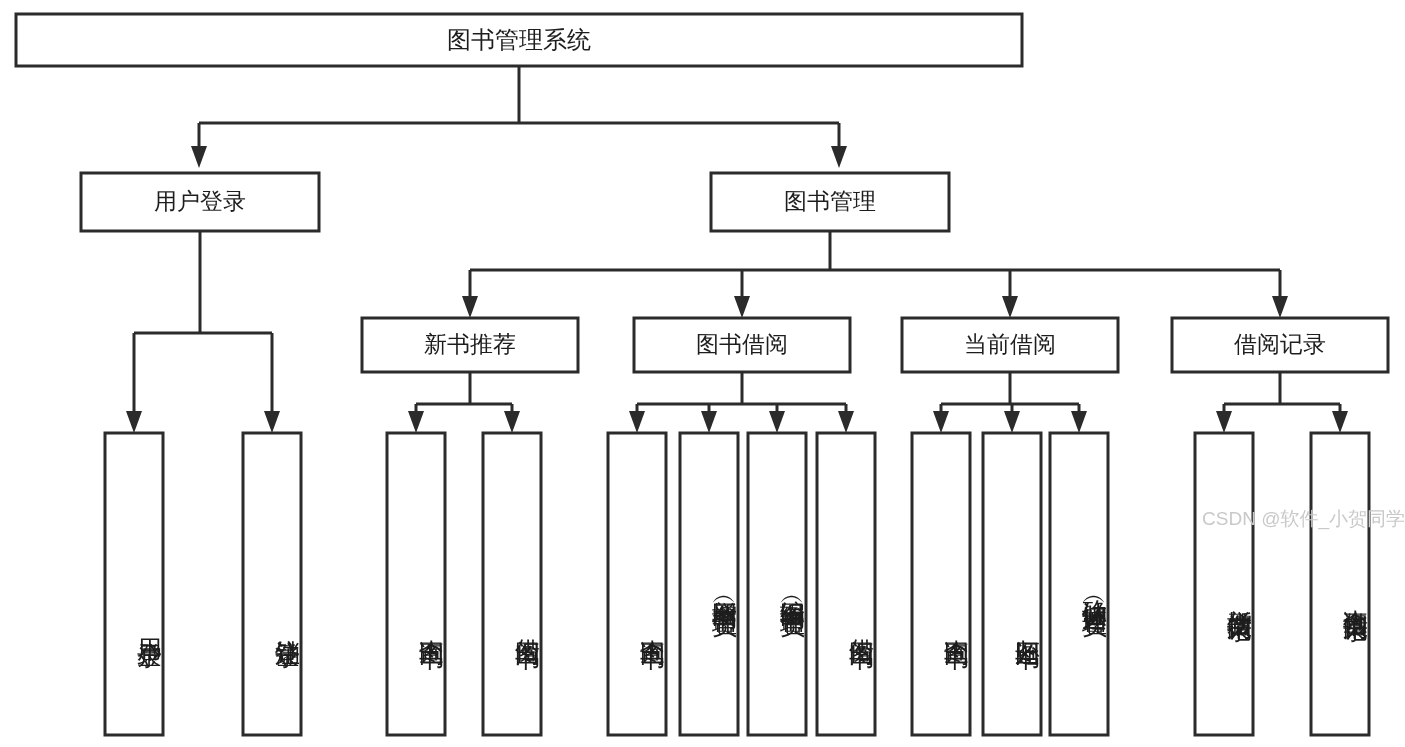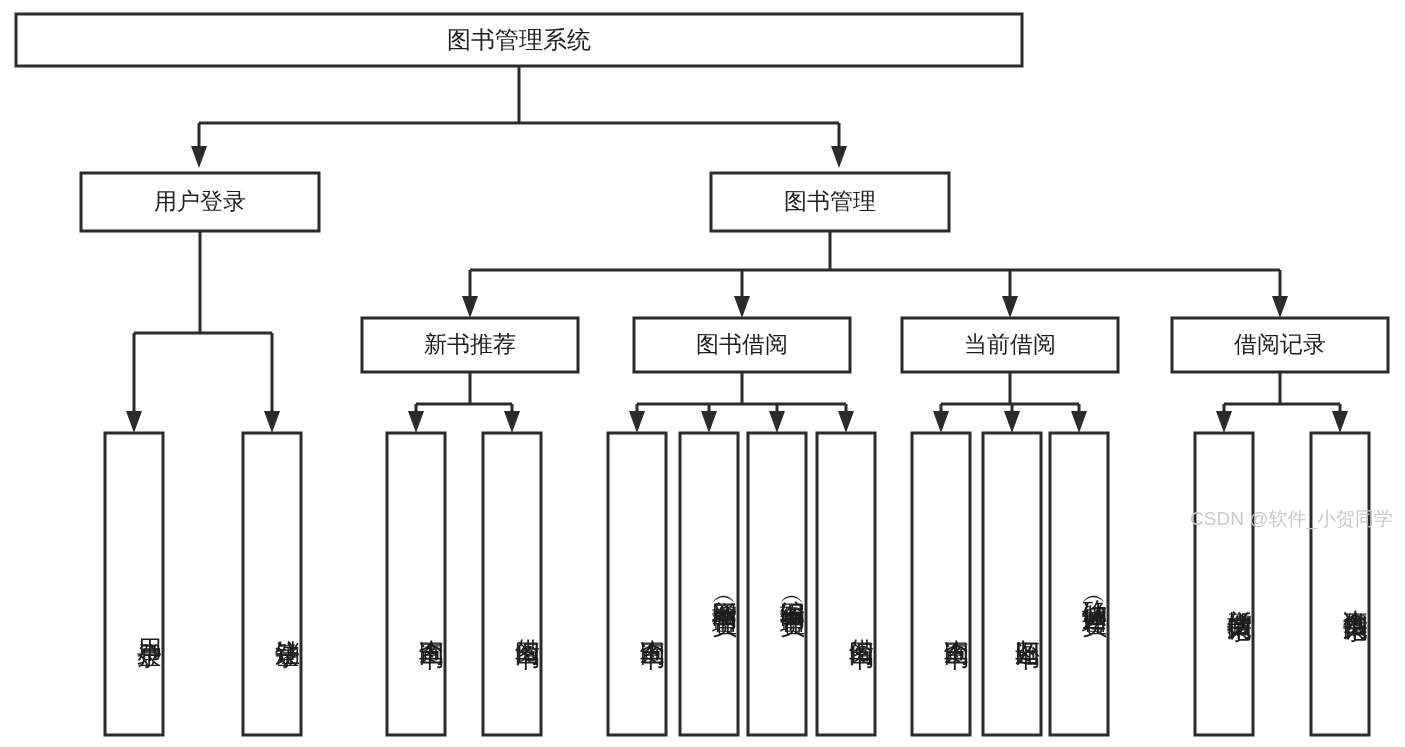--- a/index.html
+++ b/index.html
@@ -63,21 +63,21 @@
     letter-spacing: 2px;
     display: flex;
     align-items: flex-start;
     justify-content: center;
     white-space: nowrap;
     pointer-events: none;
     user-select: none;
   }
   .watermark {
     position: absolute;
-    right: 12px;
+    right: 0;
     bottom: 6px;
     font-family: "Liberation Sans", "DejaVu Sans", sans-serif;
     font-size: 19px;
     color: #c9c9c9;
     white-space: nowrap;
     user-select: none;
   }
 </style>
 </head>
 <body>

